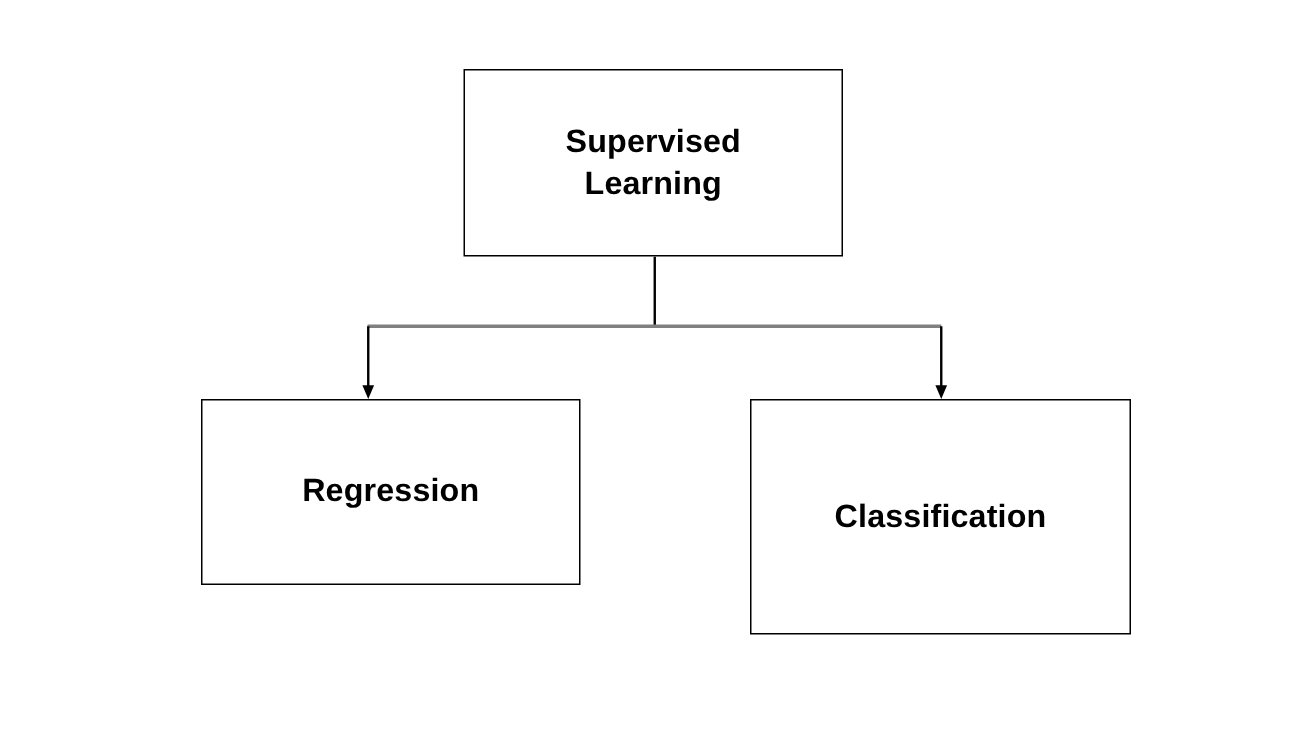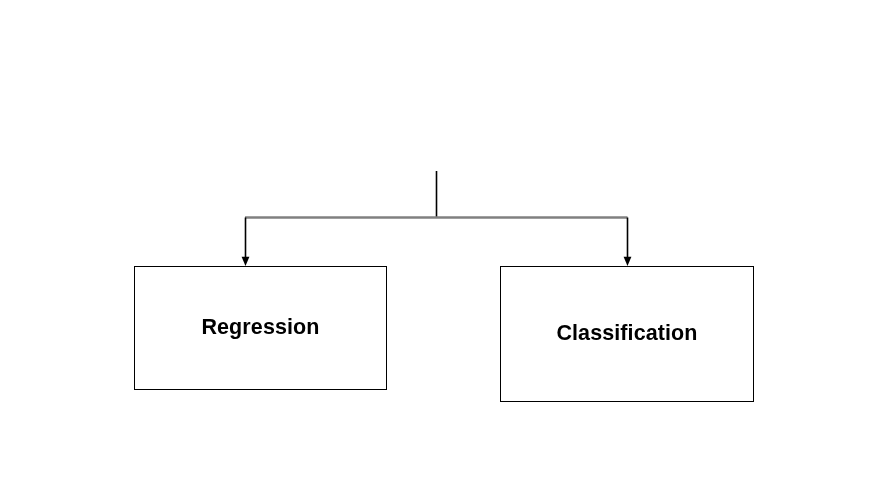--- a/index.html
+++ b/index.html
@@ -60,21 +60,21 @@
     width: 253px;
     height: 124px;
   }
   #node-regression .node-label {
     font-size: 21.5px;
   }
   #node-classification {
     left: 500px;
     top: 266px;
     width: 254px;
-    height: 136px;
+    height: 157px;
   }
   #node-classification .node-label {
     font-size: 21.5px;
   }
 </style>
 </head>
 <body>
 
 <div id="diagram-canvas">
 
@@ -84,20 +84,24 @@
 
     <line x1="245" y1="217.5" x2="627.5" y2="217.5" stroke="#808080" stroke-width="2.4"></line>
 
     <line x1="245.5" y1="217.5" x2="245.5" y2="259" stroke="#000000" stroke-width="1.6"></line>
     <polygon points="245.5,266 241.6,256.8 249.4,256.8" fill="#000000"></polygon>
 
     <line x1="627.5" y1="217.5" x2="627.5" y2="259" stroke="#000000" stroke-width="1.6"></line>
     <polygon points="627.5,266 623.6,256.8 631.4,256.8" fill="#000000"></polygon>
   </svg>
 
+  <div class="node-box" id="node-root">
+    <span class="node-label">Supervised
+Learning</span>
+  </div>
 
   <div class="node-box" id="node-regression">
     <span class="node-label">Regression</span>
   </div>
 
   <div class="node-box" id="node-classification">
     <span class="node-label">Classification</span>
   </div>
 
 </div>

